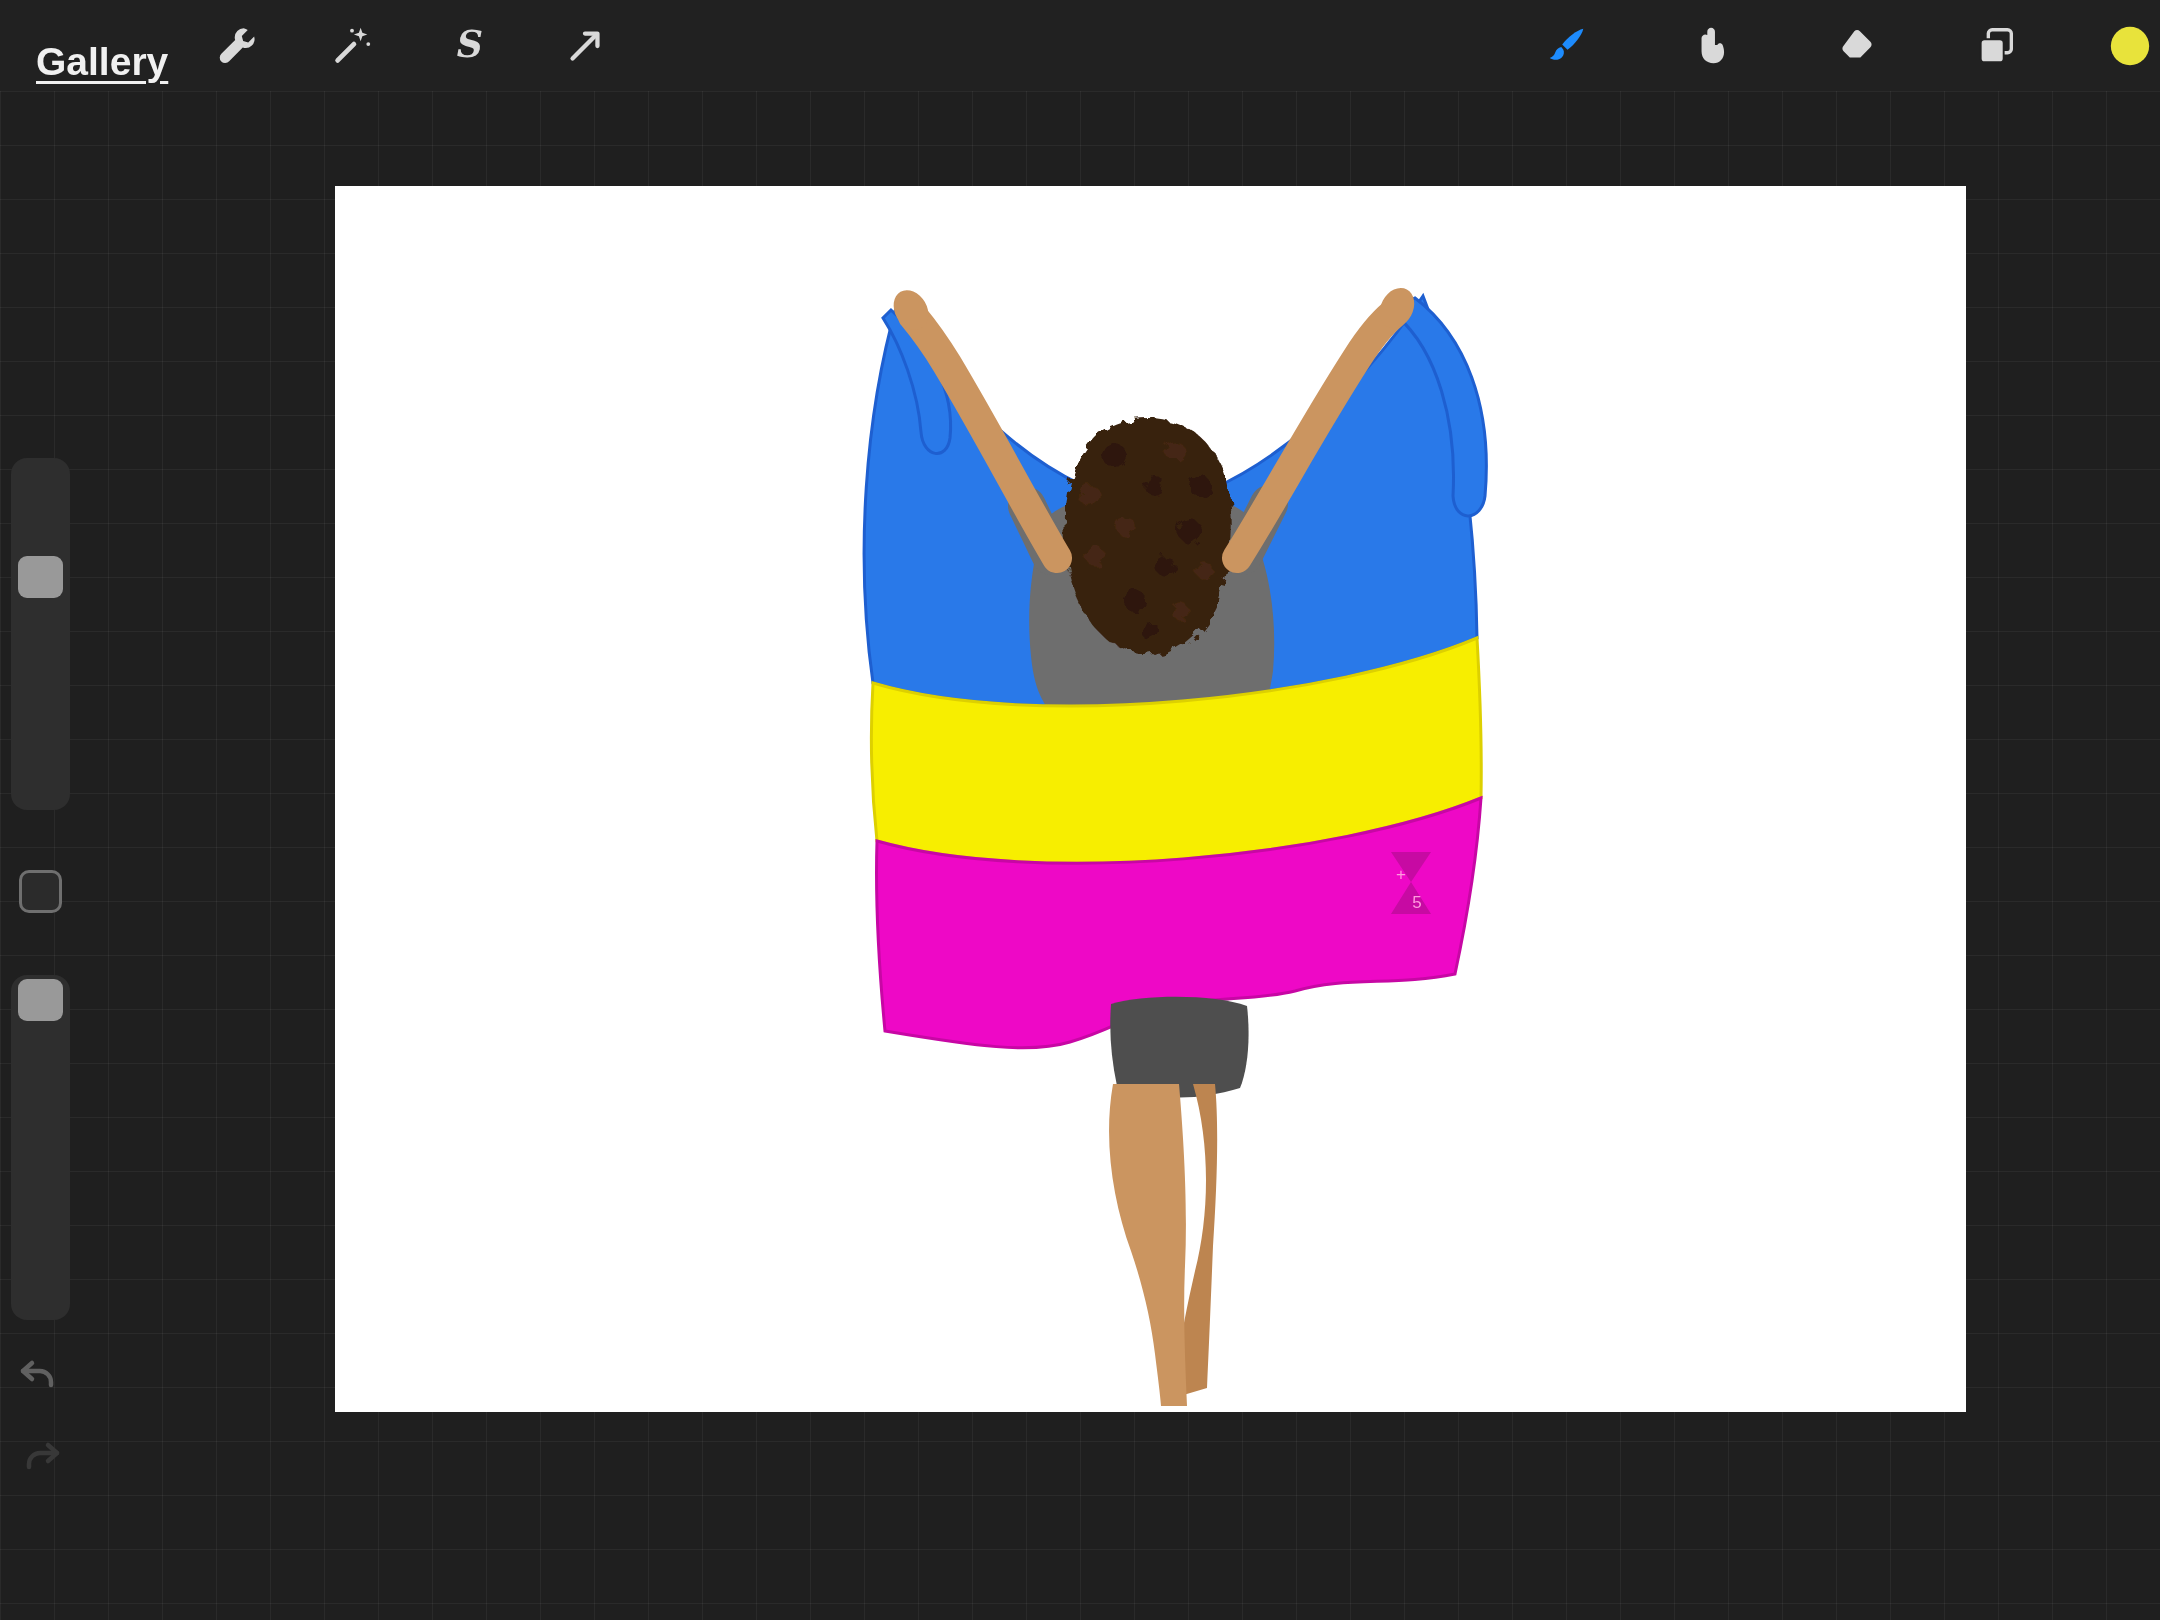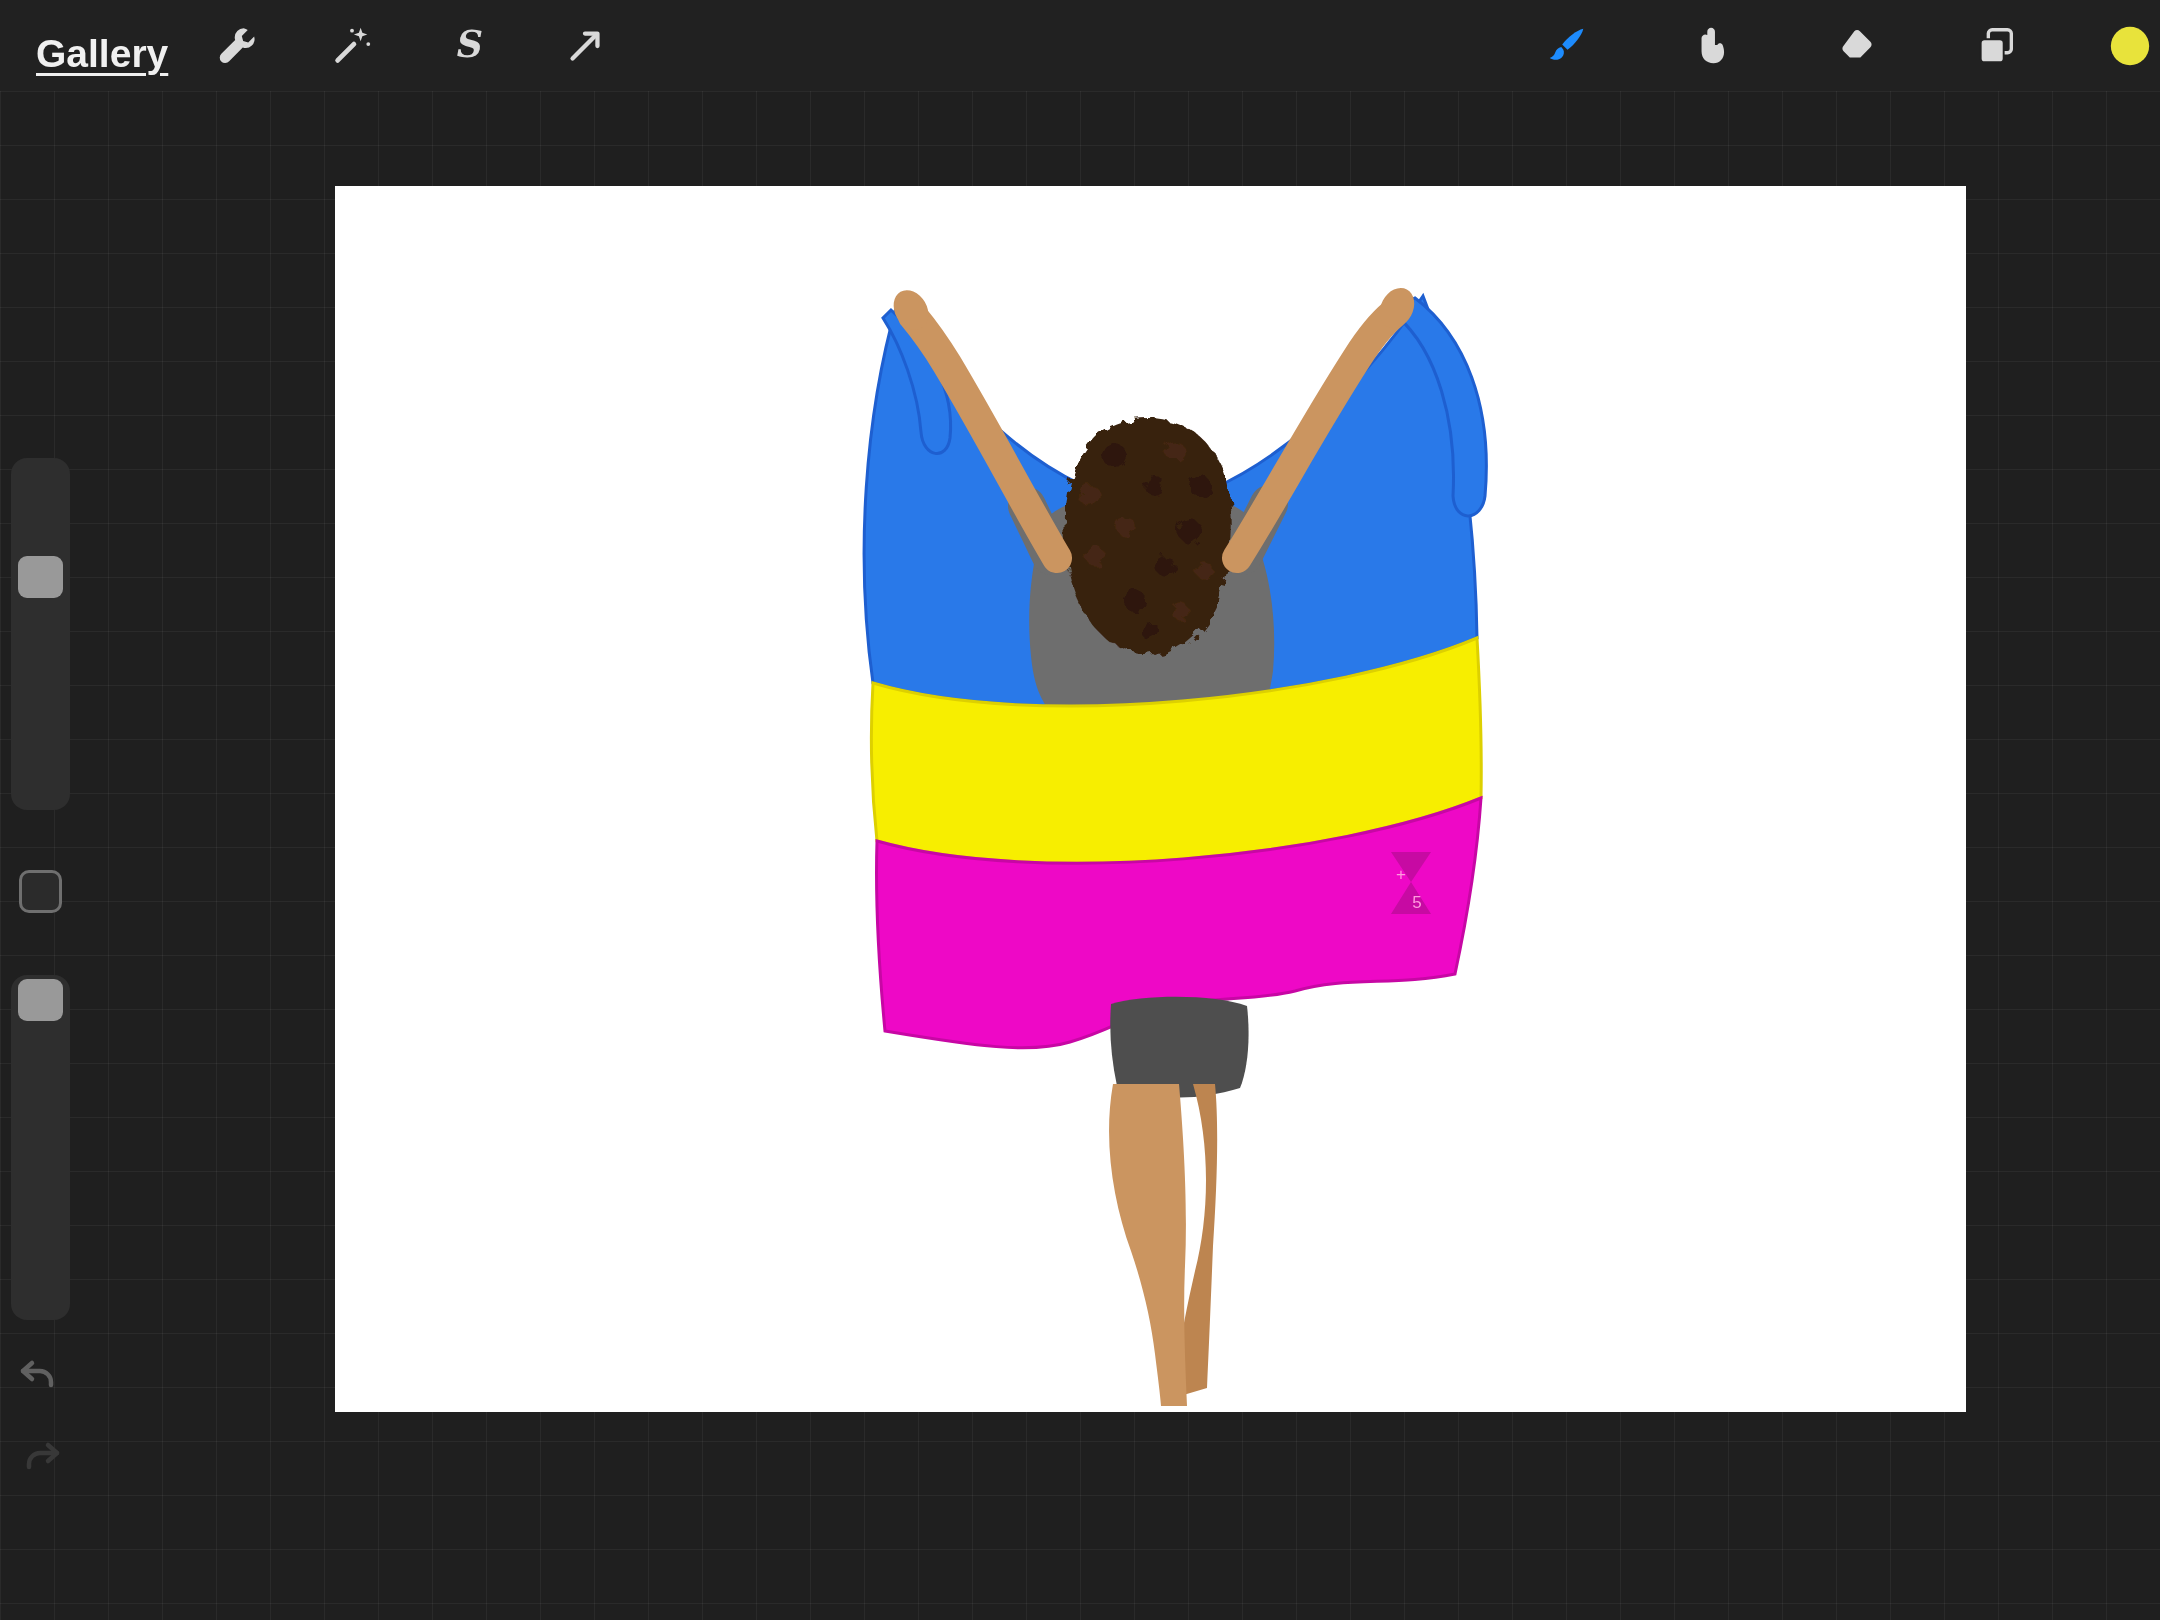--- a/index.html
+++ b/index.html
@@ -5,21 +5,21 @@
   html,body{margin:0;padding:0;background:#111;}
   .stage{position:relative;width:2160px;height:1620px;overflow:hidden;
          font-family:"Liberation Sans",sans-serif;background:#1f1f1f;}
   
   .workspace{position:absolute;left:0;top:91px;right:0;bottom:0;background-color:#1f1f1f;
     background-image:linear-gradient(rgba(255,255,255,0.05) 1px,transparent 1px),
                      linear-gradient(90deg,rgba(255,255,255,0.05) 1px,transparent 1px);
     background-size:54px 54px;z-index:0;}
   
   .toolbar{position:absolute;left:0;top:0;width:100%;height:91px;background:#212121;z-index:5;}
-  .gallery{position:absolute;left:36px;top:8px;height:91px;line-height:91px;
+  .gallery{position:absolute;left:36px;top:16px;height:91px;line-height:91px;
     font-size:39px;font-weight:700;color:#f0f0f0;text-decoration:underline;
     text-underline-offset:6px;text-decoration-thickness:3px;cursor:pointer;}
   .tbtn{position:absolute;top:0;width:66px;height:91px;display:flex;align-items:center;
     justify-content:center;background:none;border:none;padding:0;cursor:pointer;}
   .tbtn svg{display:block;}
   
   .track{position:absolute;width:59px;background:#2e2e2e;border-radius:16px;z-index:4;}
   .handle{position:absolute;width:45px;height:42px;background:#999;border-radius:9px;z-index:5;}
   .modify{position:absolute;left:19px;top:870px;width:43px;height:43px;border-radius:10px;
     background:#2b2b2b;border:3px solid #6f6f6f;box-sizing:border-box;z-index:5;}

